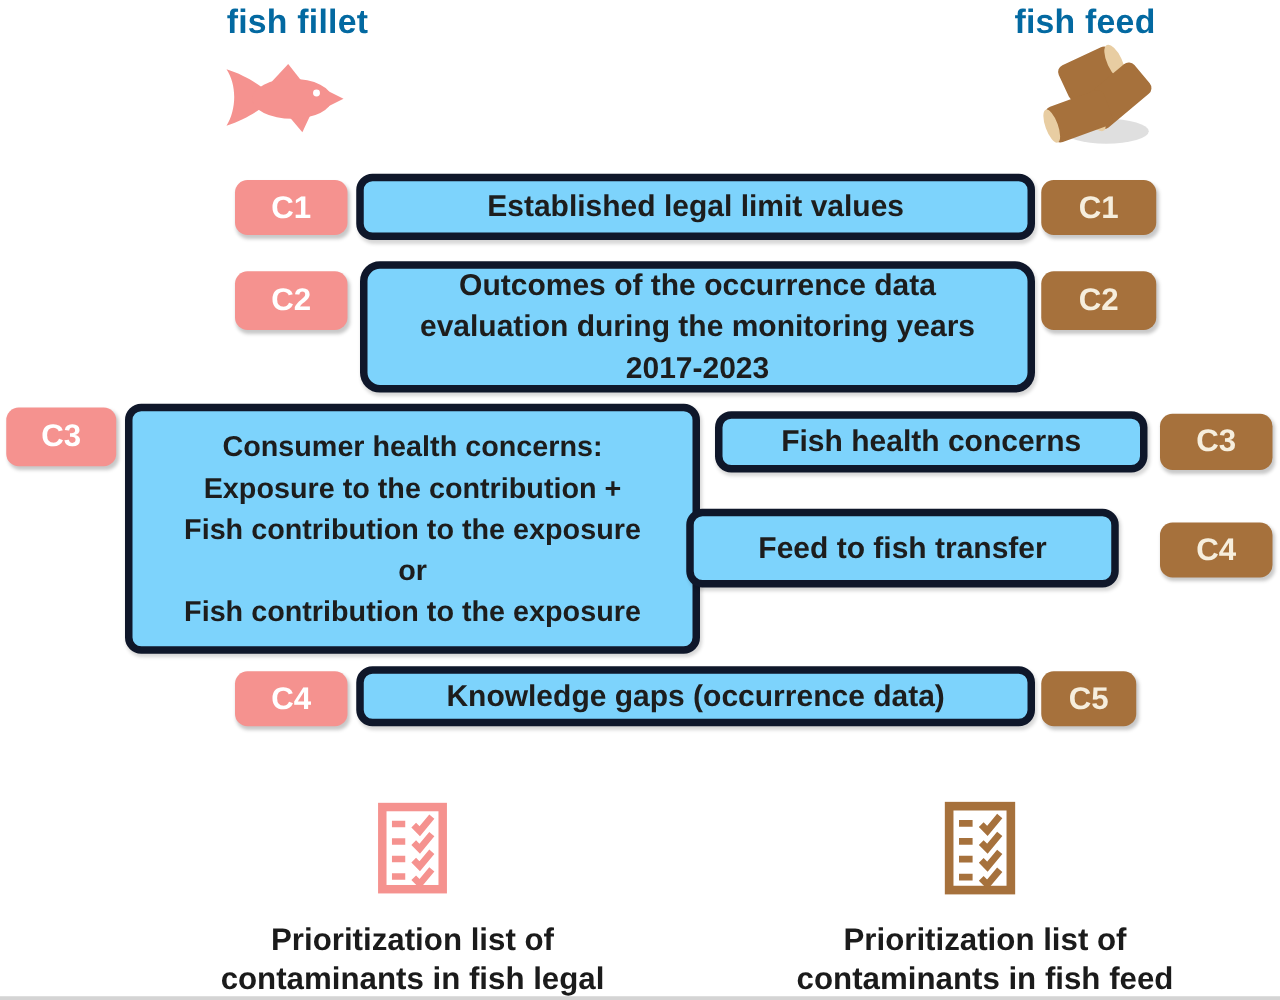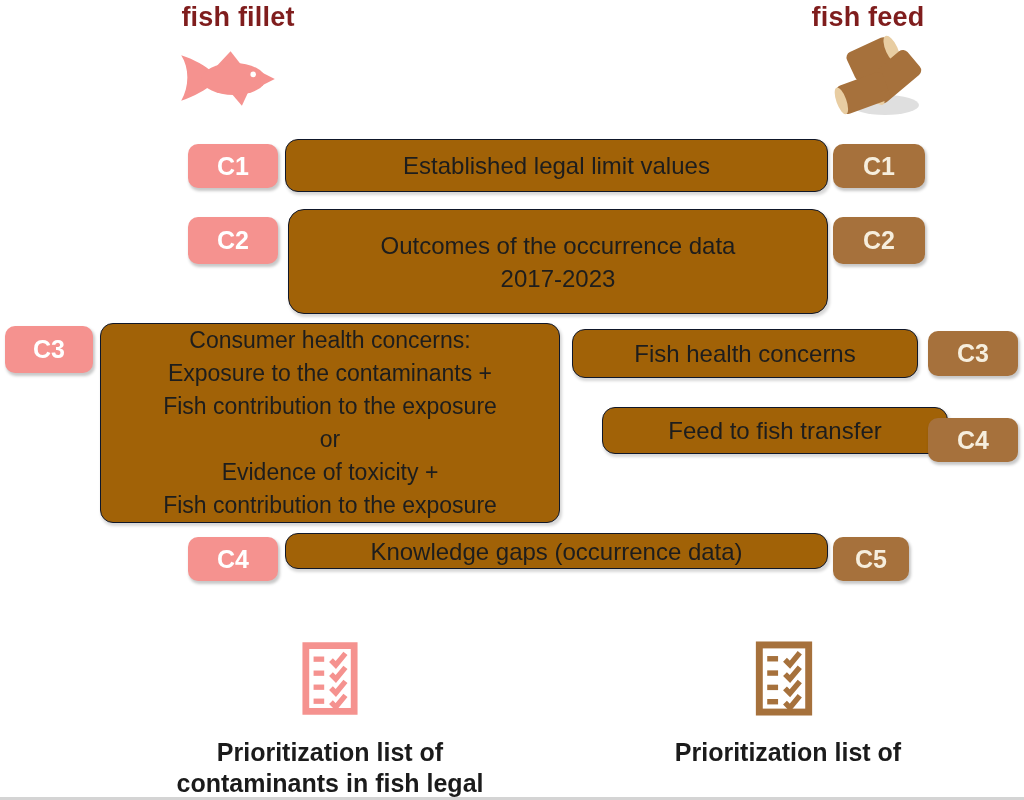--- a/index.html
+++ b/index.html
@@ -3,35 +3,36 @@
 <meta charset="utf-8">
 <style>
   html,body{margin:0;padding:0;background:#ffffff;}
   .stage{
     position:relative;width:1024px;height:800px;background:#ffffff;
     font-family:"Liberation Sans",sans-serif;color:#1d1d1d;overflow:hidden;
   }
   .abs{position:absolute;}
   .col-title{
     position:absolute;font-weight:bold;font-size:27px;text-align:center;
-    color:#7f1d1d;letter-spacing:.2px;
+    color:#0369a1;letter-spacing:.2px;
   }
   .badge{
     position:absolute;border-radius:10px;display:flex;align-items:center;
     justify-content:center;font-weight:bold;font-size:25px;
     box-shadow:1.5px 2.5px 3px rgba(0,0,0,.22);
   }
   .badge.pink{background:#f5928f;color:#ffffff;}
   .badge.brown{background:#a6713c;color:#f6eedd;}
   .cbox{
-    position:absolute;background:#a16207;border:1px solid #0f172a;
+    position:absolute;background:#7dd3fc;border:6px solid #0f172a;
     border-radius:13px;display:flex;flex-direction:column;align-items:center;
     justify-content:center;text-align:center;font-size:24px;
     box-shadow:1.5px 2.5px 3px rgba(0,0,0,.16);box-sizing:border-box;
     color:#1d1d1d;
+    font-weight:bold;
   }
   .cbox .ln{display:block;line-height:33px;}
   .cbox.big{font-size:23px;}
   .caption{
     position:absolute;text-align:center;font-weight:bold;font-size:25px;
     line-height:31px;color:#1b1b1b;
   }
   .caption .ln{display:block;}
   .divider{position:absolute;left:0;bottom:0;width:1024px;height:3px;background:#d4d4d4;}
   svg{display:block;}
@@ -77,46 +78,46 @@
 
   <div class="badge pink" style="left:188px;top:144px;width:90px;height:44px;">C1</div>
   <div class="cbox" style="left:285px;top:139px;width:543px;height:53px;">
     <span class="ln">Established legal limit values</span>
   </div>
   <div class="badge brown" style="left:833px;top:144px;width:92px;height:44px;">C1</div>
 
   <div class="badge pink" style="left:188px;top:217px;width:90px;height:47px;">C2</div>
   <div class="cbox" style="left:288px;top:209px;width:540px;height:105px;border-radius:16px;">
     <span class="ln">Outcomes of the occurrence data</span>
+    <span class="ln">evaluation during the monitoring years</span>
     <span class="ln">2017-2023</span>
   </div>
   <div class="badge brown" style="left:833px;top:217px;width:92px;height:47px;">C2</div>
 
   <div class="badge pink" style="left:5px;top:326px;width:88px;height:47px;">C3</div>
   <div class="cbox big" style="left:100px;top:323px;width:460px;height:200px;">
     <span class="ln">Consumer health concerns:</span>
-    <span class="ln">Exposure to the contaminants +</span>
+    <span class="ln">Exposure to the contribution +</span>
     <span class="ln">Fish contribution to the exposure</span>
     <span class="ln">or</span>
-    <span class="ln">Evidence of toxicity +</span>
     <span class="ln">Fish contribution to the exposure</span>
   </div>
 
   <div class="cbox" style="left:572px;top:329px;width:346px;height:49px;justify-content:center;">
     <span class="ln">Fish health concerns</span>
   </div>
   <div class="badge brown" style="left:928px;top:331px;width:90px;height:45px;">C3</div>
 
-  <div class="cbox" style="left:602px;top:407px;width:346px;height:47px;">
+  <div class="cbox" style="left:549px;top:407px;width:346px;height:63px;">
     <span class="ln">Feed to fish transfer</span>
   </div>
   <div class="badge brown" style="left:928px;top:418px;width:90px;height:44px;">C4</div>
 
   <div class="badge pink" style="left:188px;top:537px;width:90px;height:44px;">C4</div>
-  <div class="cbox" style="left:285px;top:533px;width:543px;height:36px;">
+  <div class="cbox" style="left:285px;top:533px;width:543px;height:48px;">
     <span class="ln">Knowledge gaps (occurrence data)</span>
   </div>
   <div class="badge brown" style="left:833px;top:537px;width:76px;height:44px;">C5</div>
 
   <div class="abs" style="left:301px;top:640px;width:58px;height:77px;">
     <svg width="58" height="77" viewBox="0 0 60 78">
       <rect x="5" y="5" width="50" height="68" fill="#ffffff" stroke="#f5928f" stroke-width="7"></rect>
       <g stroke="#f5928f" stroke-width="5.5" fill="none">
         <line x1="13" y1="19" x2="24" y2="19"></line>
         <path d="M31,20 l5,5 l10,-12"></path>
@@ -144,16 +145,17 @@
       </g>
     </svg>
   </div>
 
   <div class="caption" style="left:150px;top:737px;width:360px;">
     <span class="ln">Prioritization list of</span>
     <span class="ln">contaminants in fish legal</span>
   </div>
   <div class="caption" style="left:608px;top:737px;width:360px;">
     <span class="ln">Prioritization list of</span>
+    <span class="ln">contaminants in fish feed</span>
   </div>
 
   <div class="divider"></div>
 </div>
 
 </body></html>

